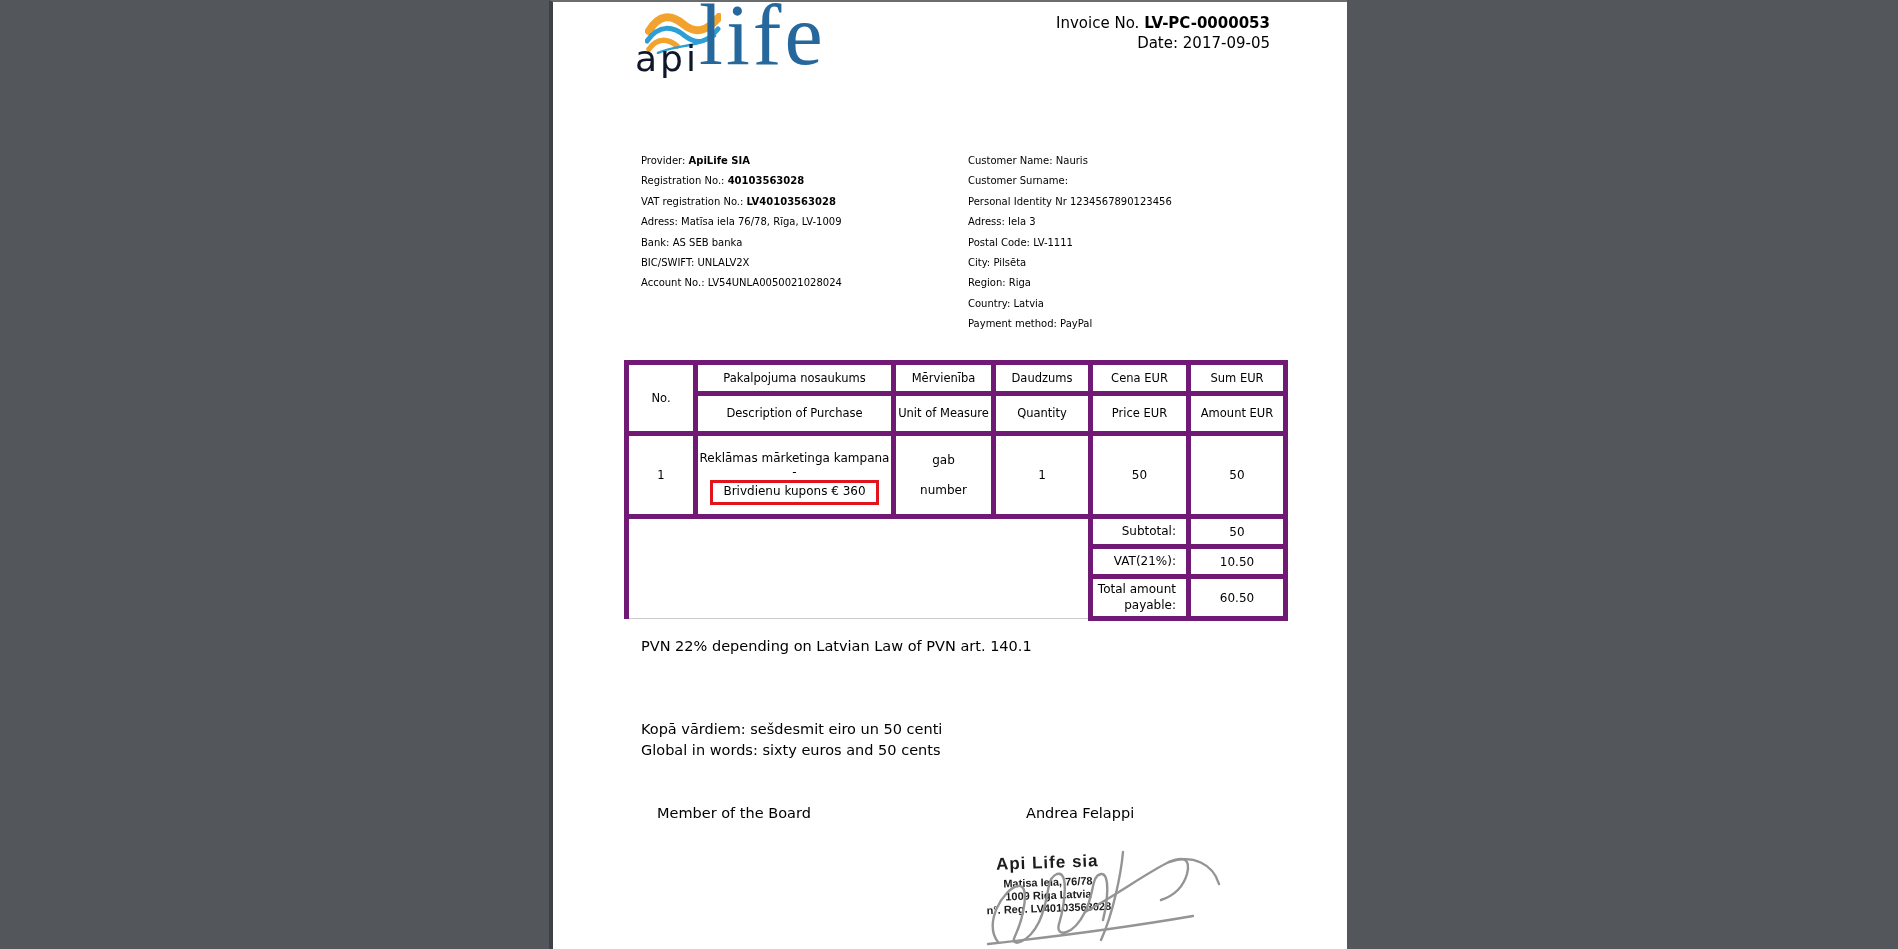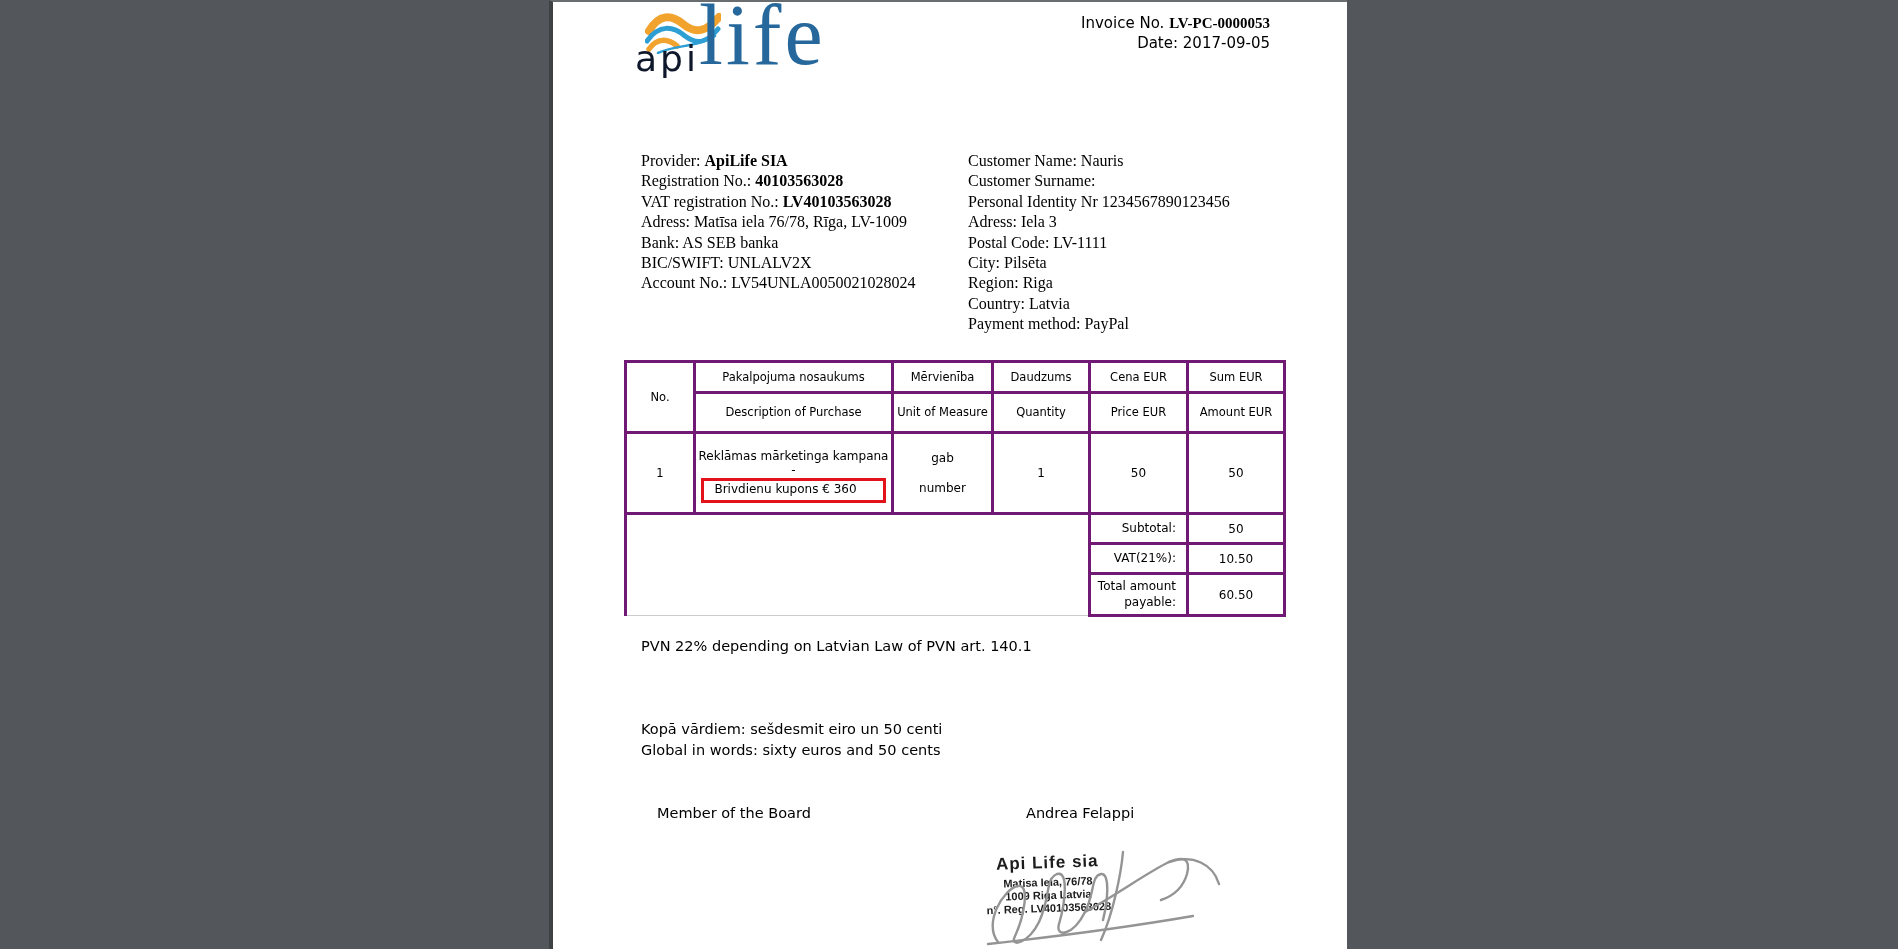--- a/index.html
+++ b/index.html
@@ -22,41 +22,41 @@
     font-family:"DejaVu Sans",sans-serif;font-size:36px;letter-spacing:3px;
     color:#0f172a;line-height:1;
   }
   .logo-life{
     position:absolute;left:146px;top:-10px;
     font-family:"Liberation Serif","DejaVu Serif",serif;
     font-size:86px;line-height:1;letter-spacing:3px;color:#26689c;
   }
   
   .meta{position:absolute;right:77px;top:11px;text-align:right;font-size:15px;line-height:20px;}
-  .meta b{font-weight:bold;font-family:Liberation Serif, serif;}
-  
-  .party{position:absolute;top:149px;font-size:16px;line-height:20.4px;white-space:nowrap;font-family:Liberation Serif, serif;}
+  .meta b{font-weight:bold;}
+  
+  .party{position:absolute;top:149px;font-size:10px;line-height:20.4px;white-space:nowrap;}
   .provider{left:88px;}
   .customer{left:415px;}
   .party b{font-weight:bold;}
   
   .invoice-table{
     position:absolute;left:71px;top:358px;border-collapse:collapse;table-layout:fixed;
   }
   .invoice-table td{
-    border:3px solid #701a75;text-align:center;vertical-align:middle;
+    border:5px solid #701a75;text-align:center;vertical-align:middle;
     font-size:12px;padding:0;box-sizing:border-box;
   }
   tr.h1 td{height:31px;font-size:11.5px;}
   tr.h2 td{height:40px;font-size:11.5px;line-height:1.25;}
   tr.data td{height:78px;}
   td.no-cell{font-size:11.5px;text-align:center;}
   .desc-line1{font-size:12px;margin-top:6px;}
   .redbox{
-    display:inline-block;border:3px solid #e3131c;padding:1px 26px 4px 10px;
+    display:inline-block;border:3px solid #e3131c;padding:1px 10px 4px 10px;
     font-size:12px;margin-top:1px;
   }
   .unit-cell-inner{display:flex;flex-direction:column;justify-content:center;gap:16px;height:78px;}
   tr.tot td{height:30px;}
   tr.tot-last td{height:42px;}
   td.tlabel{text-align:right;padding-right:10px;line-height:1.3;}
   td.empty-cell{border-bottom:1px solid #cccccc;}
   
   .notes{position:absolute;left:88px;font-size:14.5px;line-height:21px;white-space:nowrap;}
   .special-rules{top:634px;}

